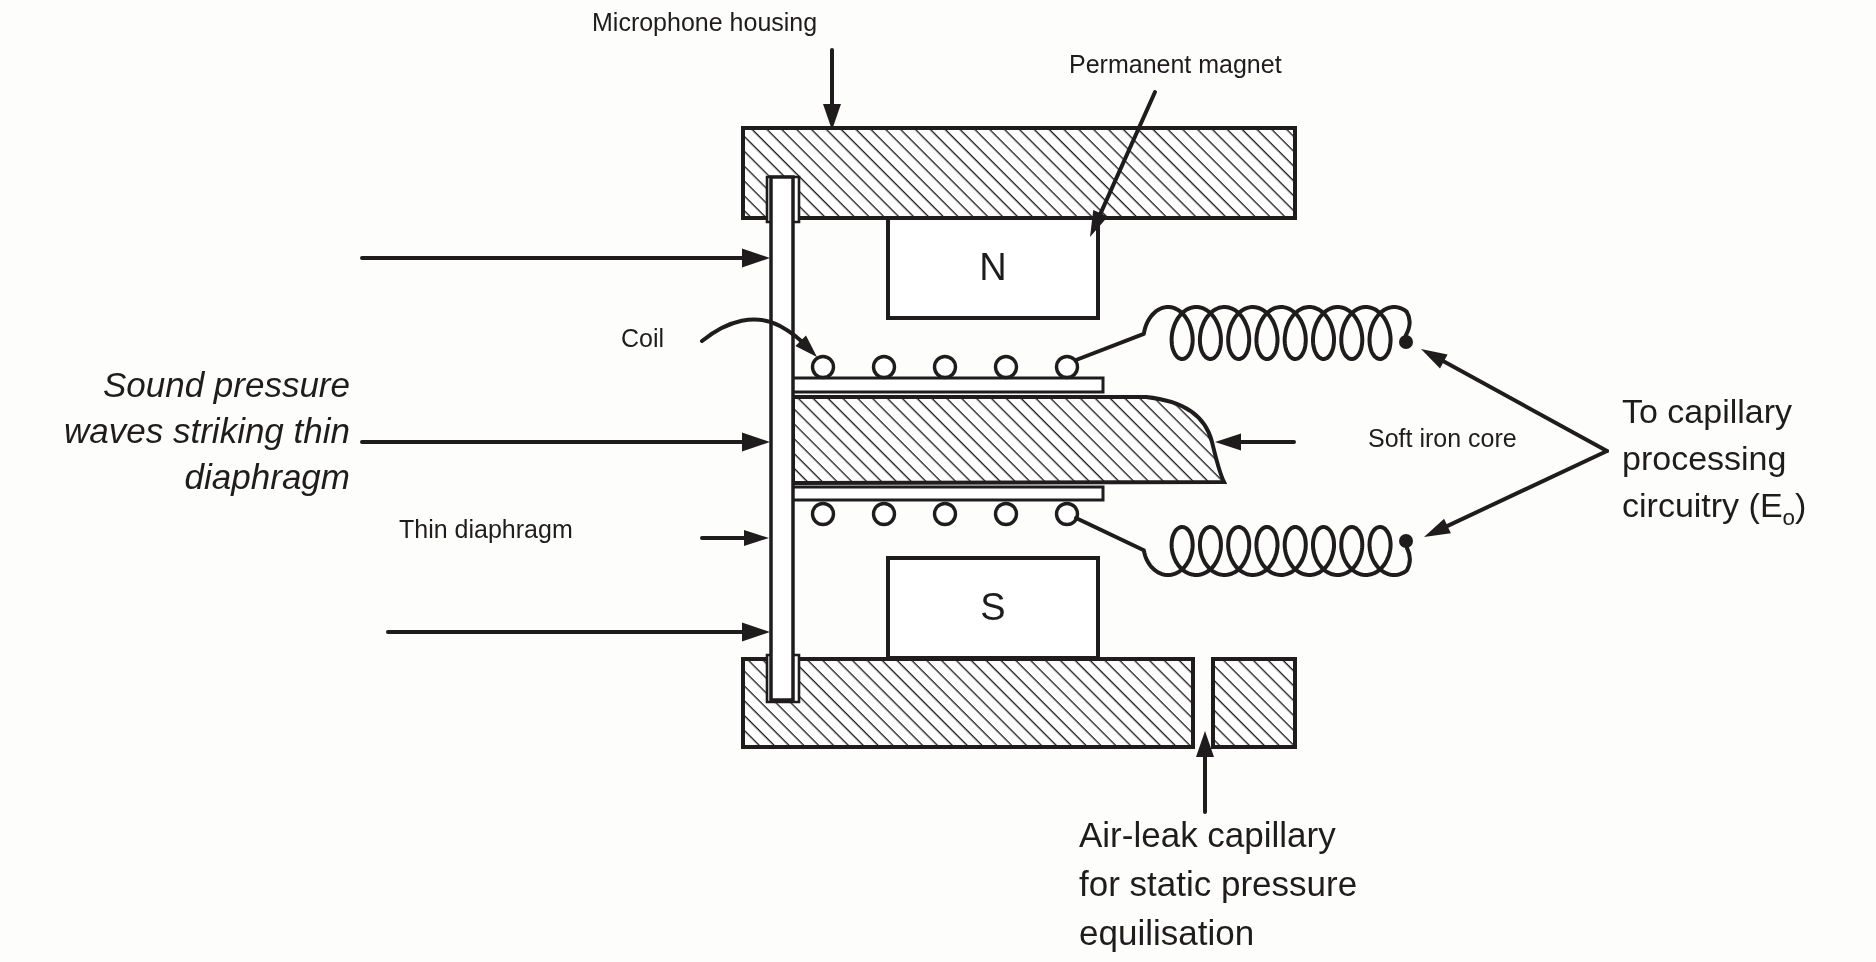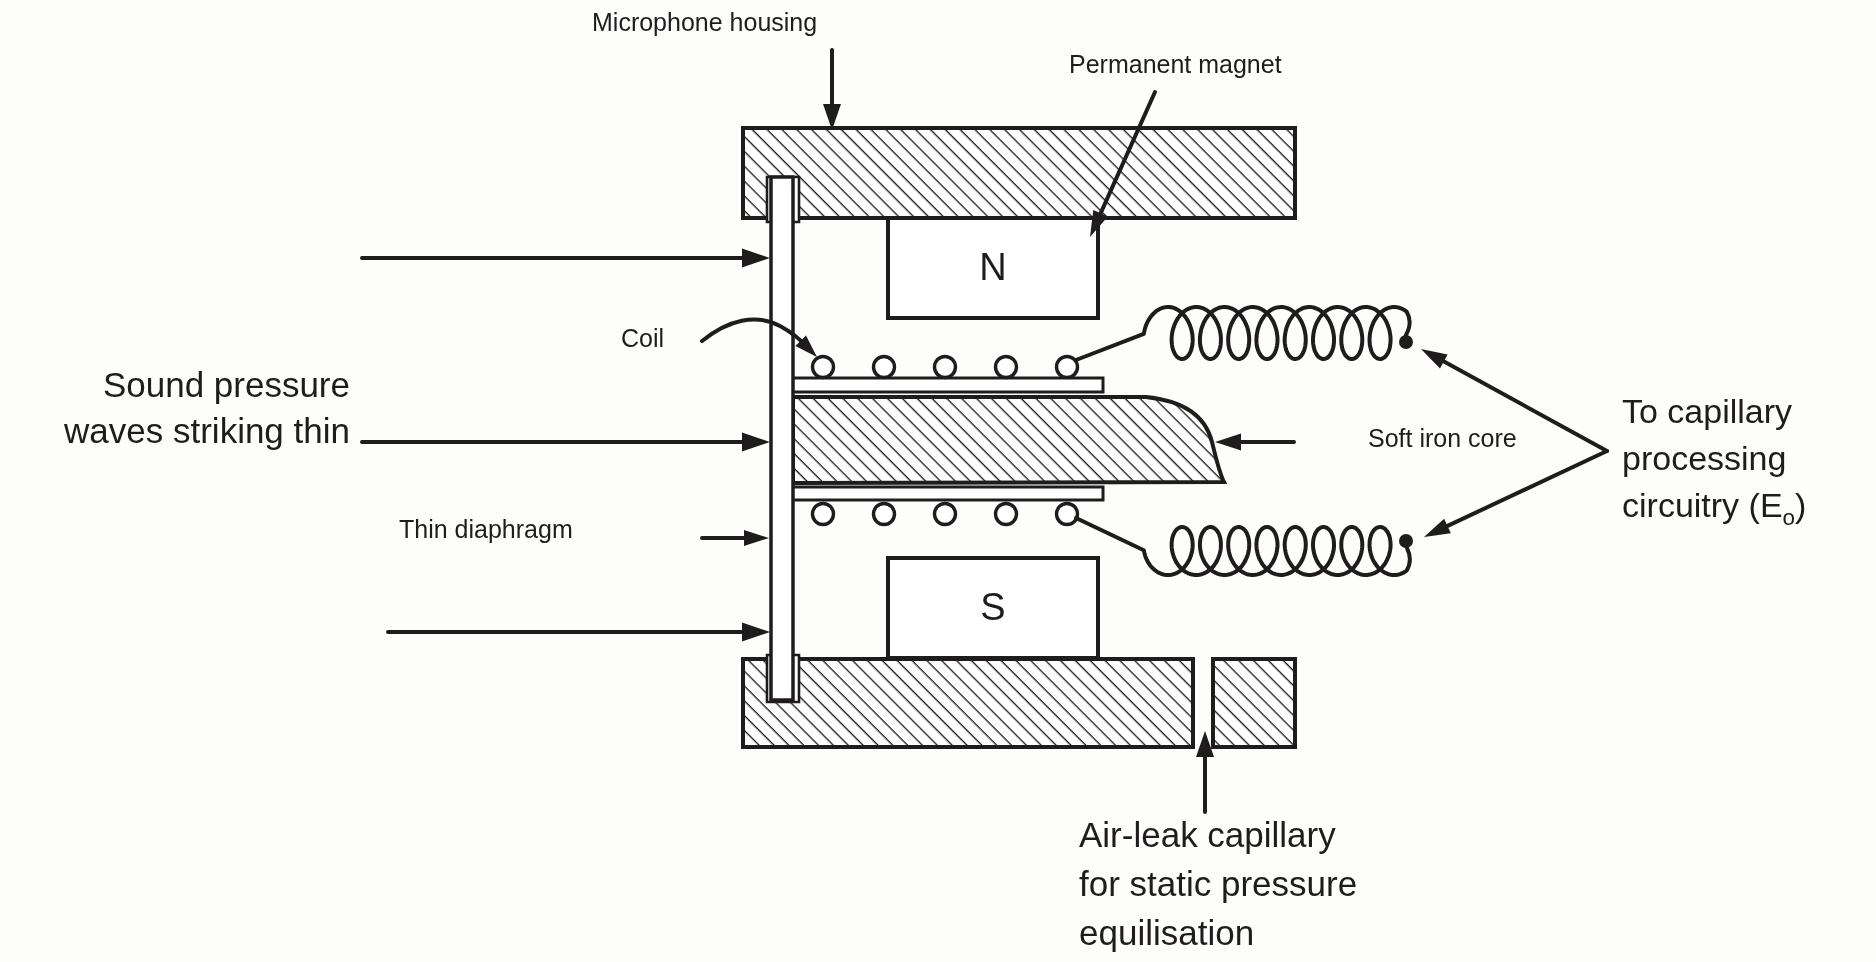--- a/index.html
+++ b/index.html
@@ -100,23 +100,24 @@
       <line x1="1205" y1="812" x2="1205.0" y2="753.0" class="wire" stroke-width="3.6"></line>
       <polygon points="1205,731 1214.0,757.0 1196.0,757.0" class="dotfill"></polygon>
       <polygon points="817,357 795.4,346.0 806.0,335.4" class="dotfill"></polygon>
     </g>
 </svg>
 
 <div class="lbl" style="left:592px; top:8px;">Microphone housing</div>
 
 <div class="lbl" style="left:1042px; top:50px;margin-left:27px;">Permanent magnet</div>
 
-<div class="lbl lbl-block sound-block" style="position:absolute;">
+<div class="lbl lbl-block sound-block" style="position:absolute;font-style:italic;">
   <div>Sound pressure</div>
   <div>waves striking thin</div>
+  <div>diaphragm</div>
 </div>
 
 <div class="lbl" style="left:621px; top:324px;">Coil</div>
 
 <div class="lbl" style="left:399px; top:515px;">Thin diaphragm</div>
 
 <div class="lbl" style="left:1368px; top:424px;">Soft iron core</div>
 
 <div class="lbl lbl-block proc-block" style="position:absolute;">
   <div>To capillary</div>

